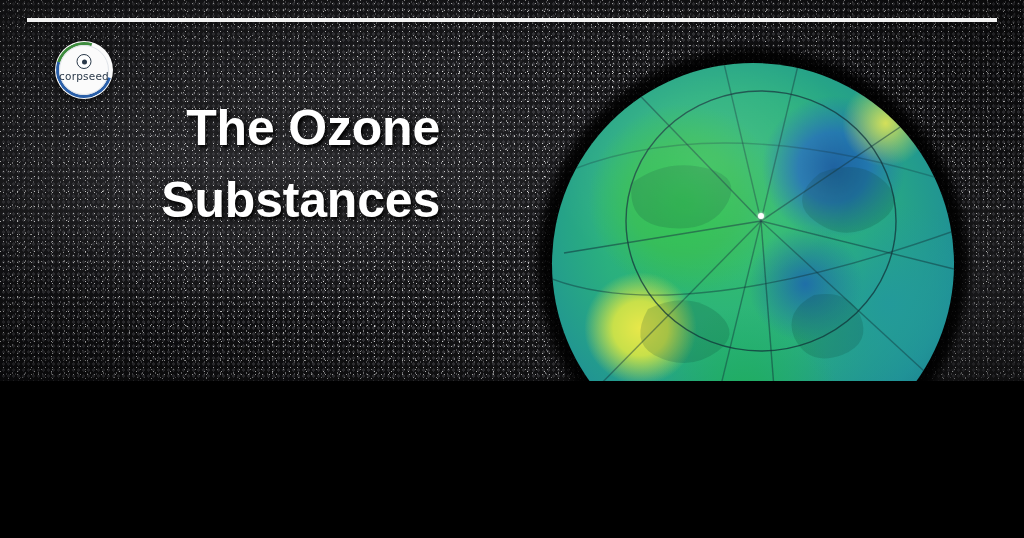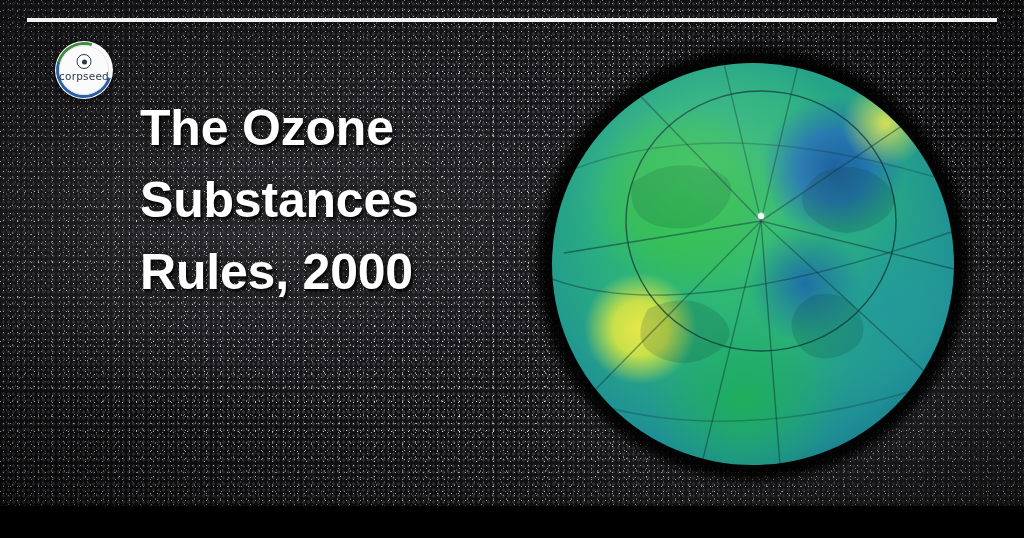--- a/index.html
+++ b/index.html
@@ -3,21 +3,21 @@
 <meta charset="utf-8">
 <style>
   html, body {
     margin: 0;
     padding: 0;
     background: #000;
   }
   #poster {
     position: relative;
     width: 1024px;
-    height: 506px;
+    height: 381px;
     overflow: hidden;
     background-color: #737373;
     font-family: "Liberation Sans", sans-serif;
   }
 
   
   .bg-base {
     position: absolute;
     inset: 0;
     background-color: #151517;
@@ -132,21 +132,21 @@
     color: #2b3a4a;
     font-family: "DejaVu Sans", sans-serif;
   }
 
   
   .headline {
     position: absolute;
     left: 140px;
     top: 92px;
     width: 300px;
-    text-align: left;
+    text-align: right;
     color: #ffffff;
     font-size: 50px;
     line-height: 72px;
     font-weight: bold;
     letter-spacing: -0.2px;
     text-shadow:
       2px 3px 3px rgba(0,0,0,.85),
       0 0 14px rgba(0,0,0,.55);
   }
   .headline .ln { display: block; white-space: nowrap; }
@@ -232,21 +232,20 @@
   <div class="logo">
     <div class="logo-ring"></div>
     <div class="logo-ring2"></div>
     <div class="logo-emblem"></div>
     <div class="logo-text">corpseed</div>
   </div>
 
   <div class="headline">
     <span class="ln">The Ozone</span>
     <span class="ln">Substances</span>
-    <span class="ln">Rules, 2000</span>
   </div>
 
   <div class="globe-wrap">
     <div class="globe-shadow"></div>
     <div class="globe">
 
       <svg viewBox="0 0 402 402" width="402" height="402">
         <defs>
           <clipPath id="sphereClip">
             <circle cx="201" cy="201" r="201"></circle>

